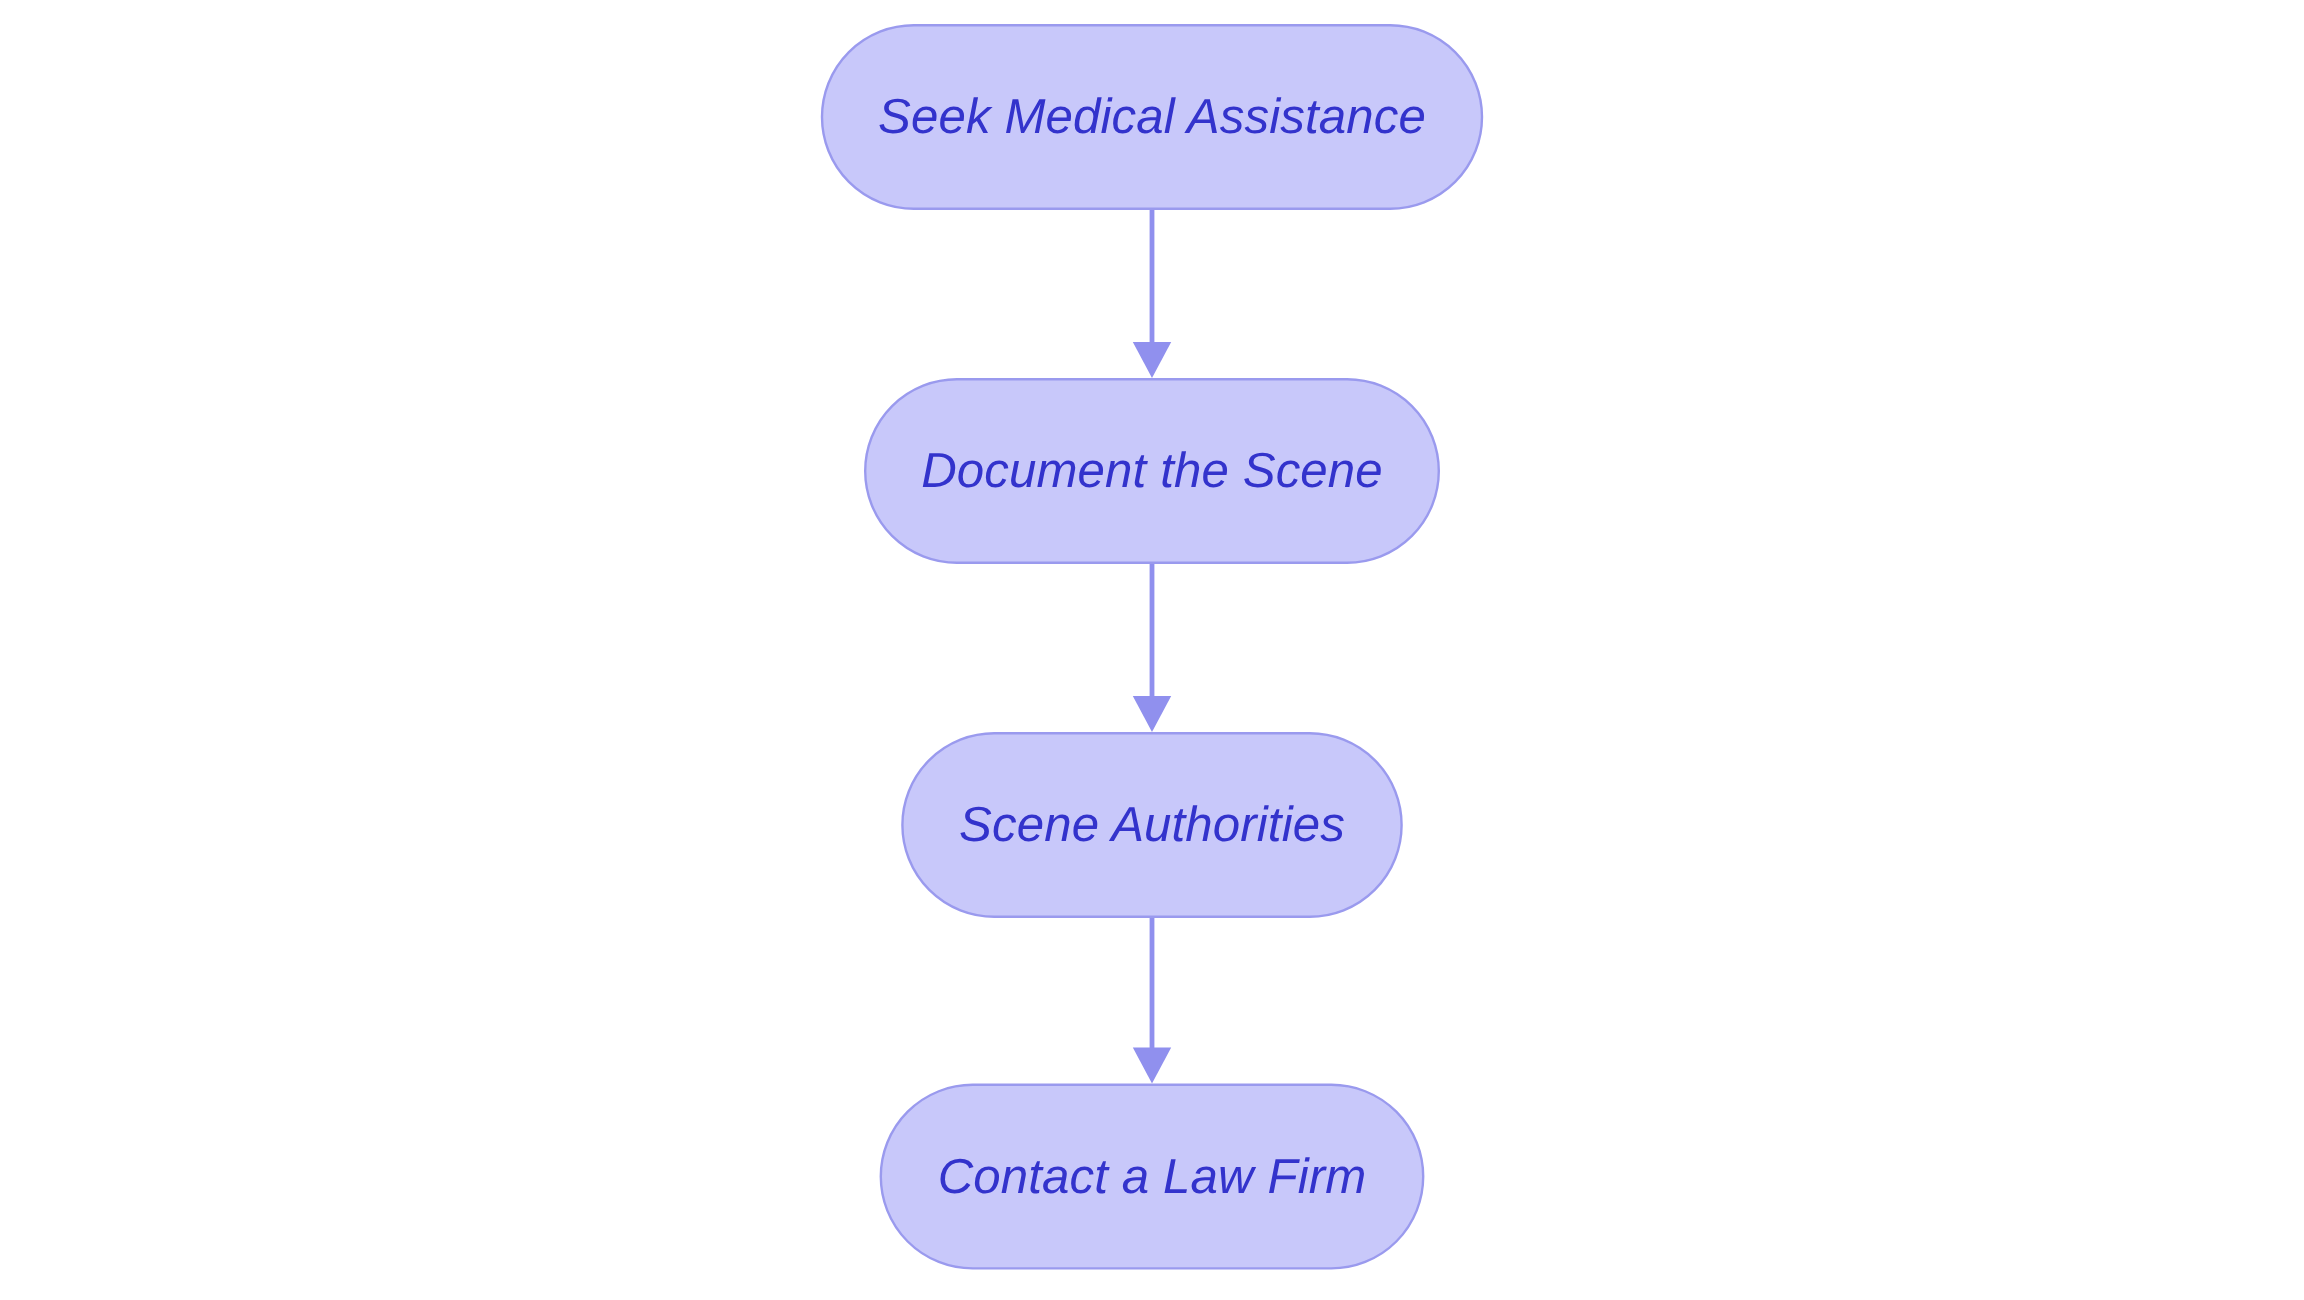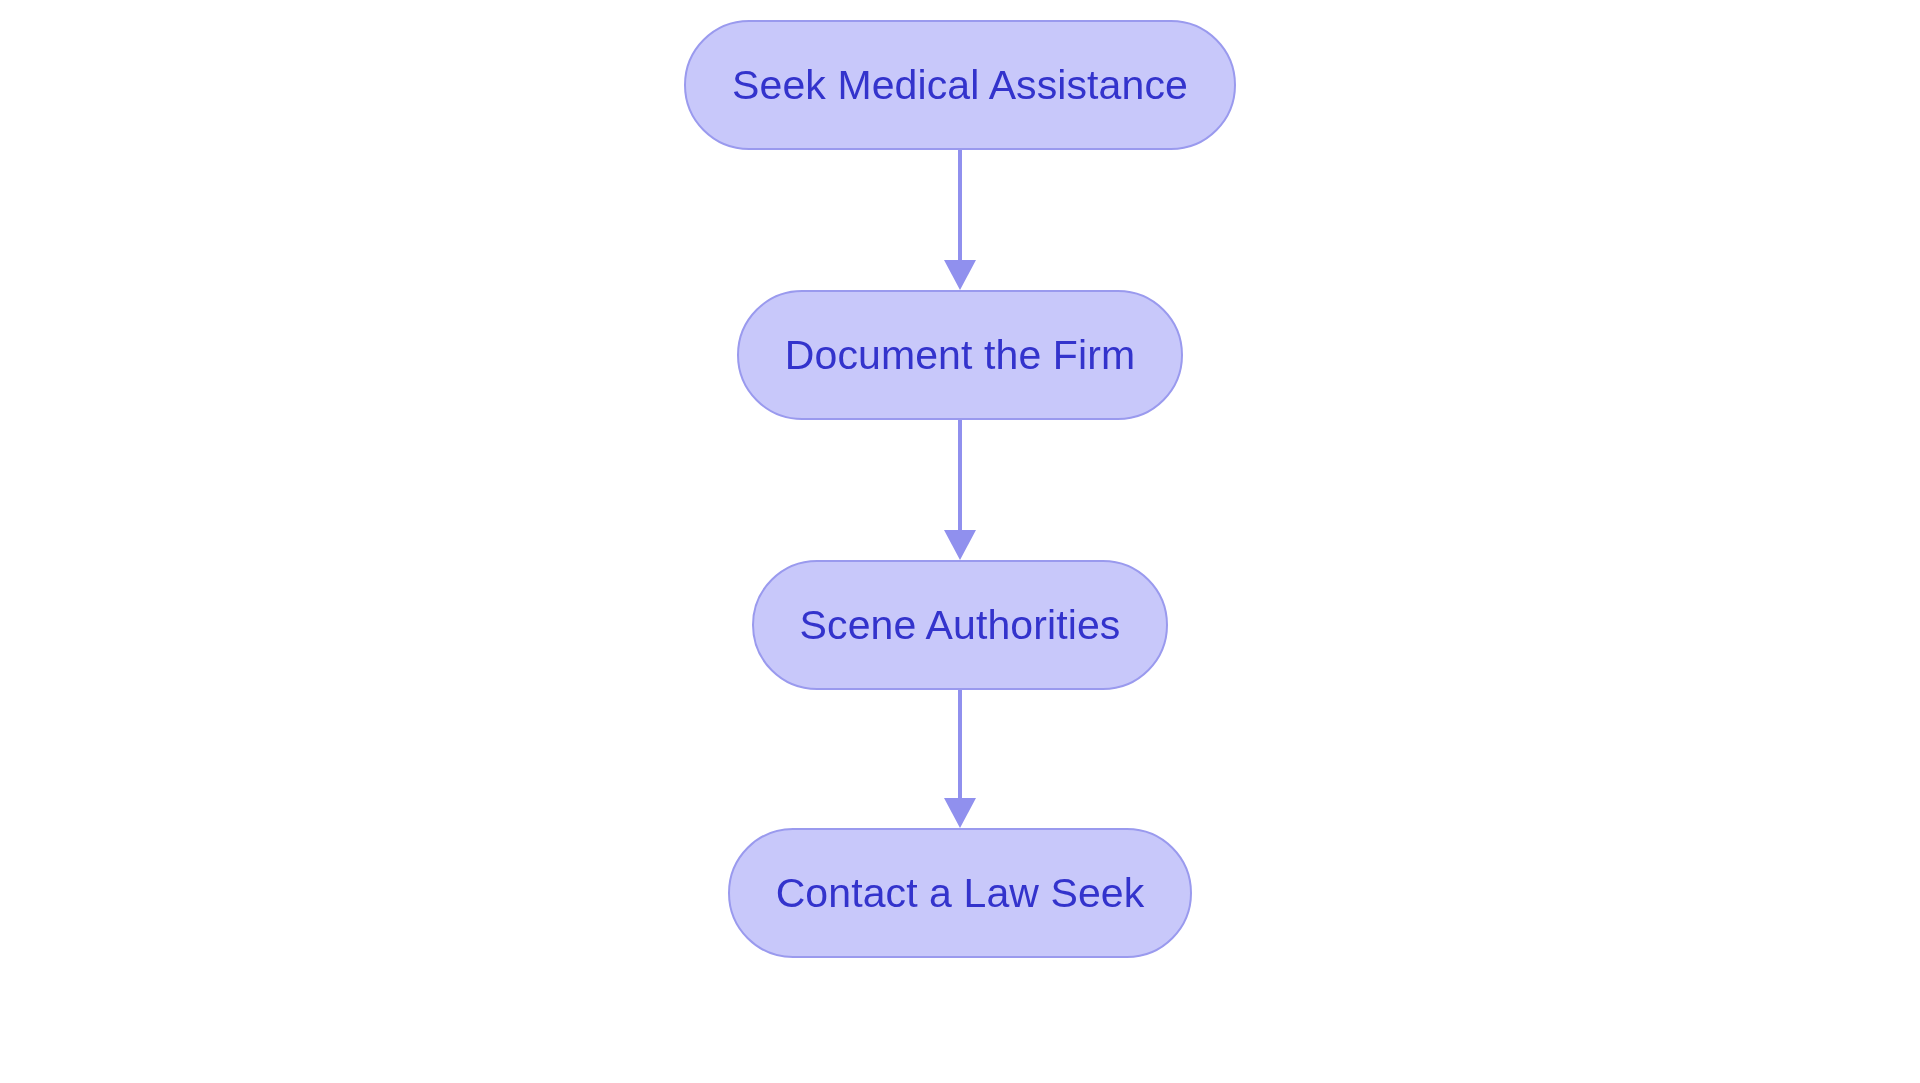--- a/index.html
+++ b/index.html
@@ -29,30 +29,31 @@
     width: 1920px;
     height: 1083px;
     display: flex;
     flex-direction: column;
     align-items: center;
   }
 
   
   .node {
     box-sizing: border-box;
-    height: 130px;
+    height: 155px;
     border-radius: 78px;
     background: #c8c8fa;
     border: 2px solid #9a9aee;
     display: flex;
     align-items: center;
     justify-content: flex-end;
     padding: 0 46px;
     position: relative;
     z-index: 2;
+    font-style: italic;
   }
   .node-label {
     font-size: 41px;
     line-height: 1;
     color: #3333cc;
     white-space: nowrap;
     letter-spacing: 0.1px;
     font-weight: 400;
   }
 
@@ -97,35 +98,35 @@
     <div class="node node-1">
       <span class="node-label">Seek Medical Assistance</span>
     </div>
 
     <div class="connector connector-1">
       <div class="connector-line"></div>
       <div class="connector-head"></div>
     </div>
 
     <div class="node node-2">
-      <span class="node-label">Document the Firm</span>
+      <span class="node-label">Document the Scene</span>
     </div>
 
     <div class="connector connector-2">
       <div class="connector-line"></div>
       <div class="connector-head"></div>
     </div>
 
     <div class="node node-3">
       <span class="node-label">Scene Authorities</span>
     </div>
 
     <div class="connector connector-3">
       <div class="connector-line"></div>
       <div class="connector-head"></div>
     </div>
 
     <div class="node node-4">
-      <span class="node-label">Contact a Law Seek</span>
+      <span class="node-label">Contact a Law Firm</span>
     </div>
 
   </div>
 </div>
 
 </body></html>

